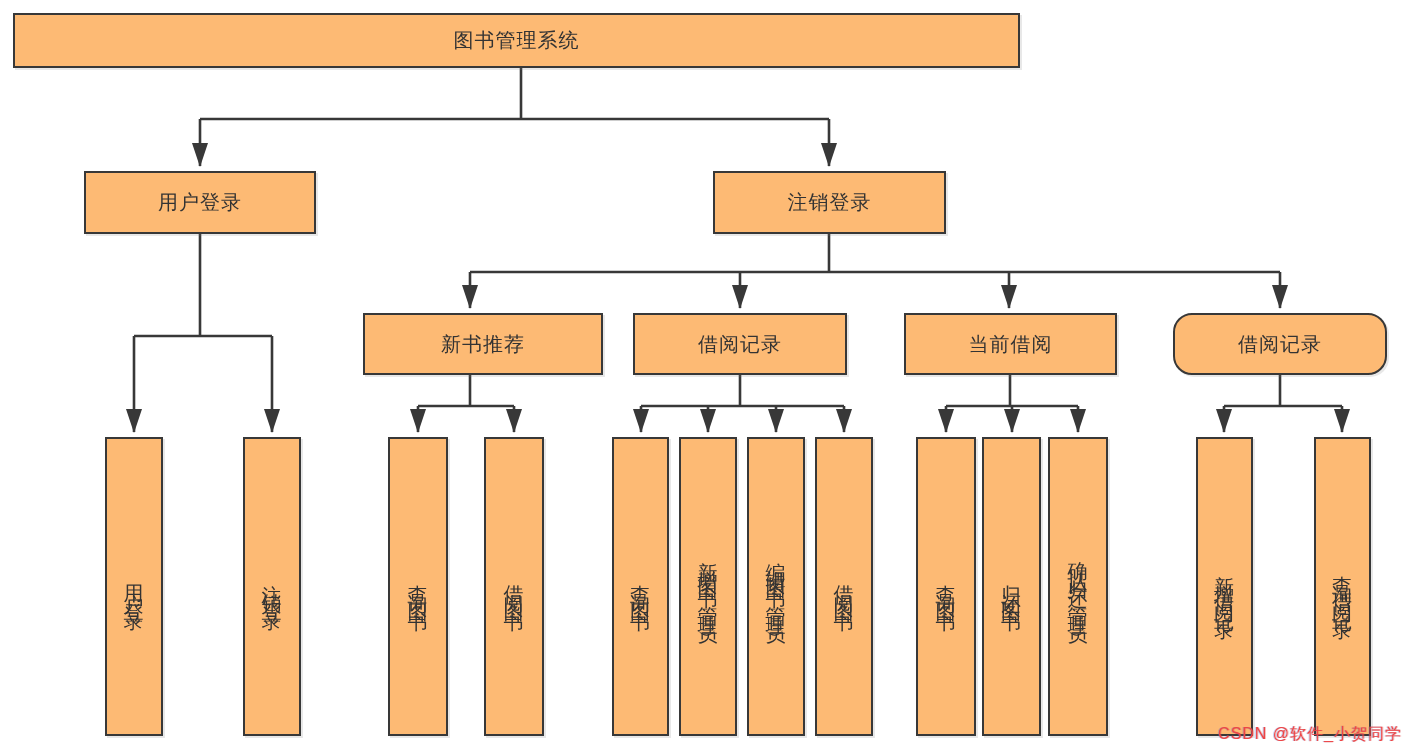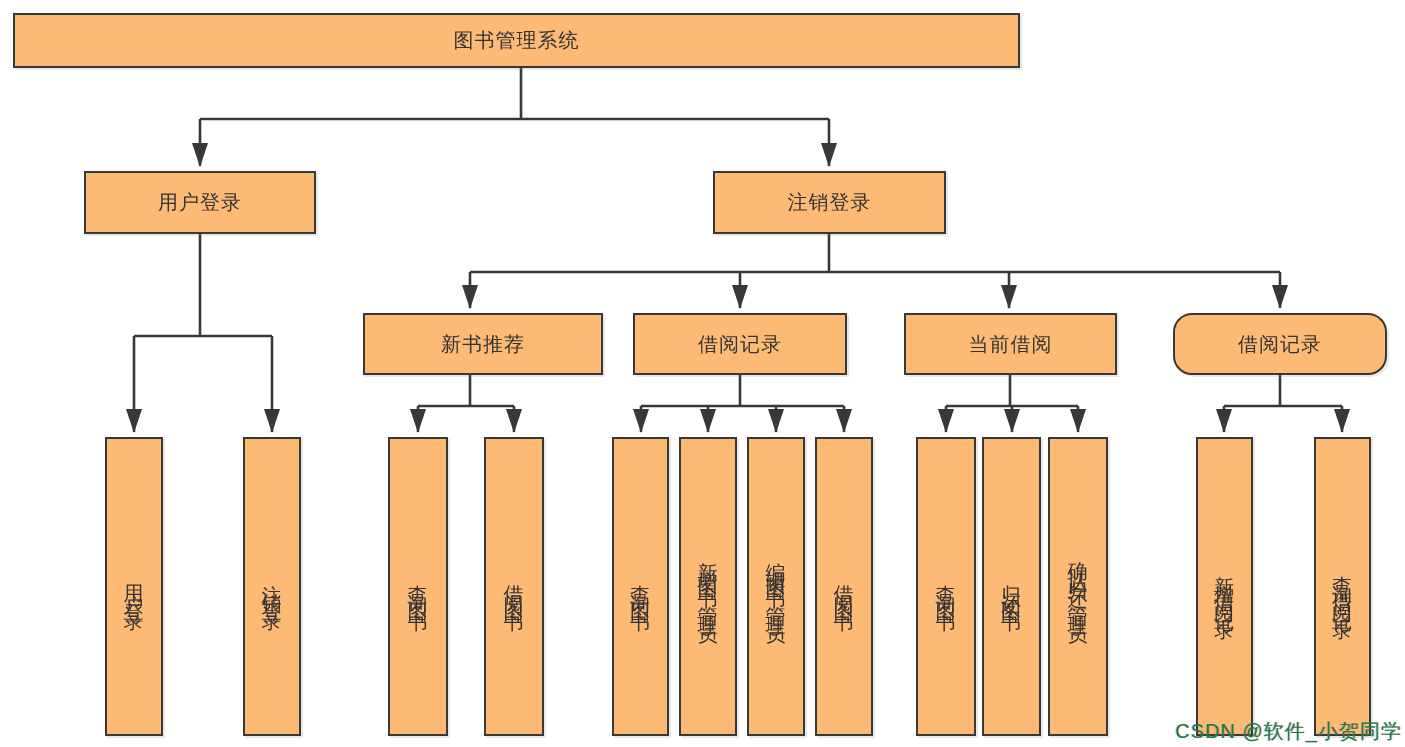--- a/index.html
+++ b/index.html
@@ -45,22 +45,22 @@
     font-size: 20px;
     color: #333333;
     letter-spacing: 9px;
     line-height: 1.1;
     white-space: nowrap;
   }
   .watermark {
     position: absolute;
     right: 3px;
     bottom: 2px;
-    font-size: 20px;
-    color: #15803d;
+    font-size: 16px;
+    color: #ef4444;
     letter-spacing: 1px;
     z-index: 5;
     text-shadow: 1px 0 0 rgba(210,80,80,0.35), -1px 0 0 rgba(90,120,210,0.35);
     white-space: nowrap;
     margin-top: 29px;
   }
 </style>
 </head>
 <body>
 

